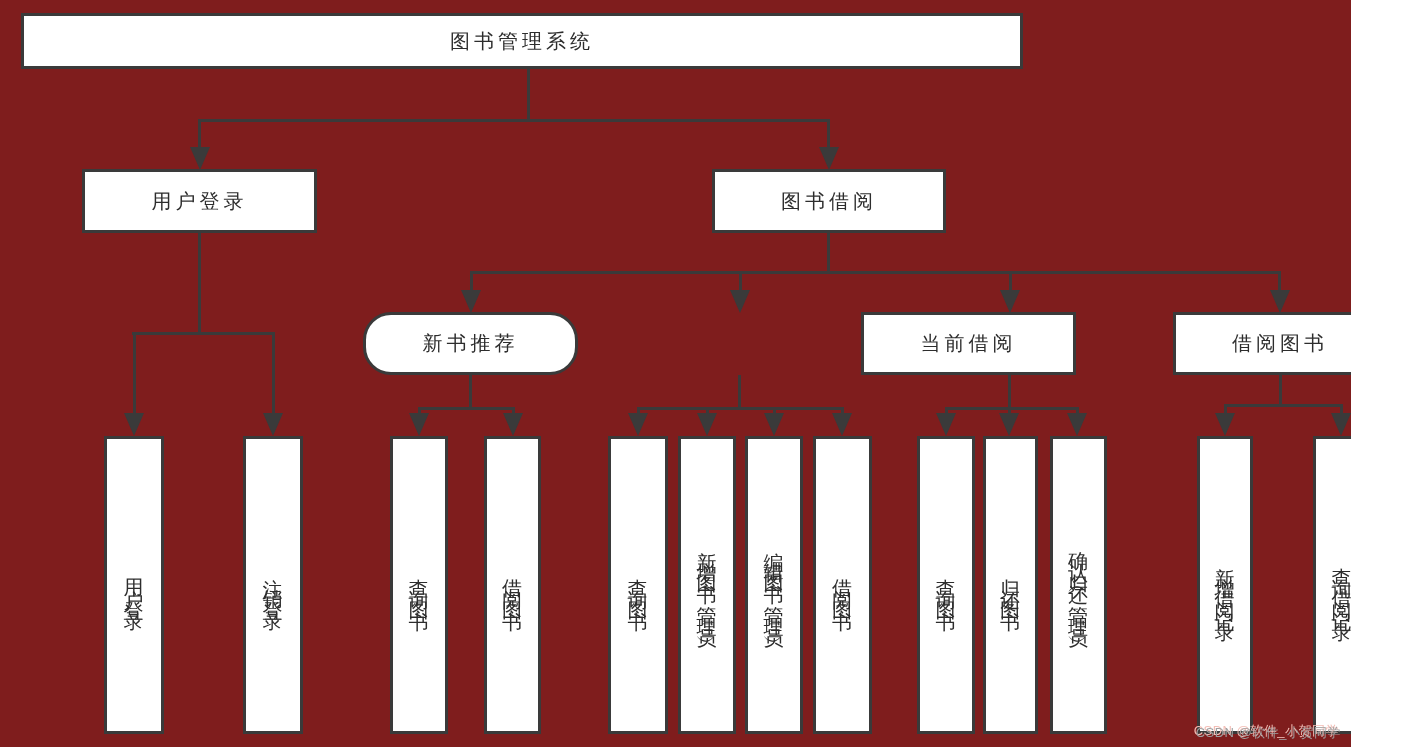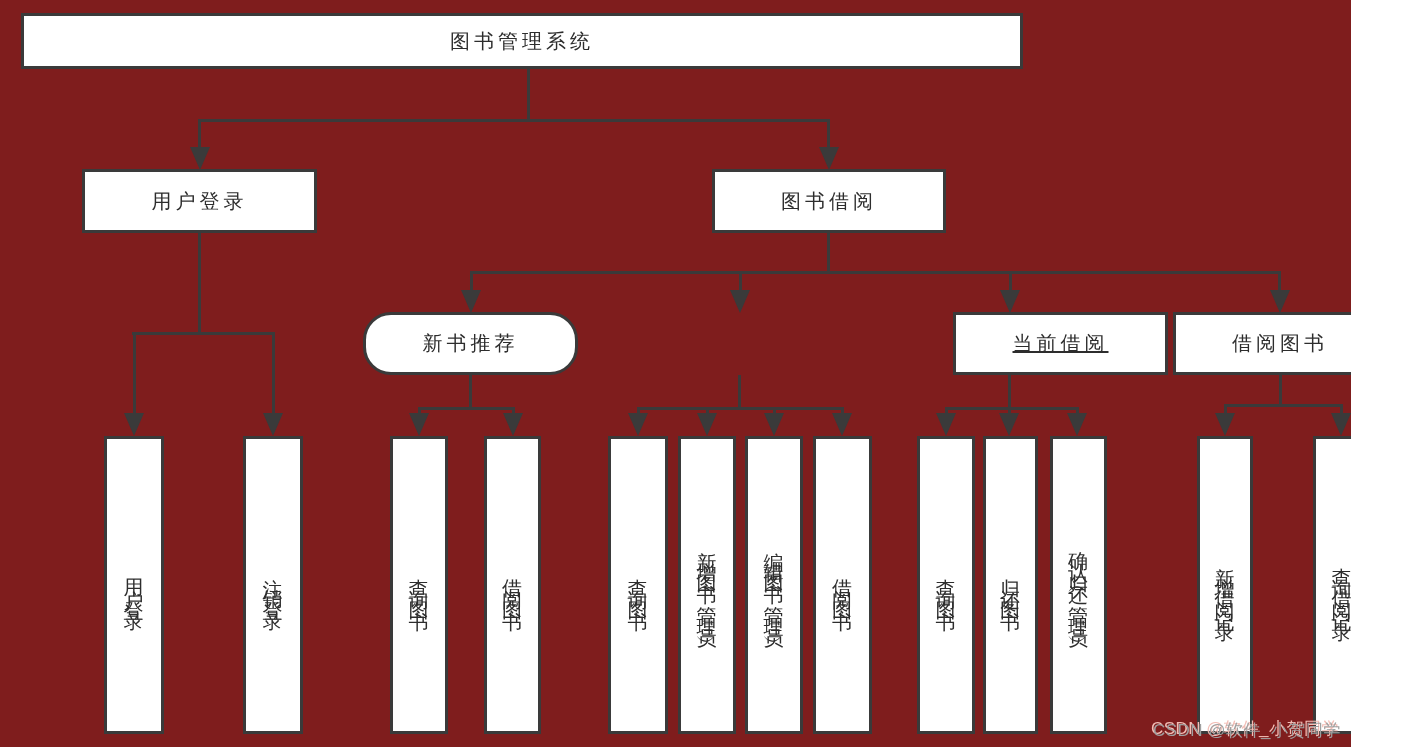--- a/index.html
+++ b/index.html
@@ -15,21 +15,21 @@
     position:absolute; box-sizing:border-box; border:3px solid #3a3a3a; background:#fff;
     display:flex; align-items:center; justify-content:center;
     font-size:20px; letter-spacing:4px; color:#2d2d2d; white-space:nowrap;
   }
   .vbox {
     position:absolute; box-sizing:border-box; border:3px solid #3a3a3a; background:#fff;
     display:flex; align-items:center; justify-content:center; color:#2d2d2d;
   }
   .vbox span { writing-mode:vertical-rl; font-size:20px; letter-spacing:11px; line-height:1; }
   .wm {
-    position:absolute; right:10px; bottom:5px; font-size:17px; color:#a0a0a0;
+    position:absolute; right:10px; bottom:5px; font-size:13px; color:#a0a0a0;
     letter-spacing:0.5px; text-shadow:-2px -2px 0 #f3bdb5; white-space:nowrap;margin-top:32px;
   }
 </style>
 </head>
 <body>
 
 <div class="stage">
 
   <div class="hbox" style="left:21px; top:13px; width:1002px; height:56px;">
     <span>图书管理系统</span>
@@ -63,21 +63,21 @@
   <div class="ln" style="left:739px; top:271px; width:3px; height:22px;"></div>
   <div class="ah" style="left:730px; top:290px;"></div>
   <div class="ln" style="left:1009px; top:271px; width:3px; height:22px;"></div>
   <div class="ah" style="left:1000px; top:290px;"></div>
   <div class="ln" style="left:1278px; top:271px; width:3px; height:22px;"></div>
   <div class="ah" style="left:1270px; top:290px;"></div>
 
   <div class="hbox" style="left:363px; top:312px; width:215px; height:63px;border-radius:28px;">
     <span>新书推荐</span>
   </div>
-  <div class="hbox" style="left:953px; top:312px; width:215px; height:63px;text-decoration:underline;">
+  <div class="hbox" style="left:861px; top:312px; width:215px; height:63px;">
     <span>当前借阅</span>
   </div>
   <div class="hbox" style="left:1173px; top:312px; width:214px; height:63px;">
     <span>借阅图书</span>
   </div>
 
   <div class="ln" style="left:469px; top:375px; width:3px; height:35px;"></div>
   <div class="ln" style="left:418px; top:407px; width:97px; height:3px;"></div>
   <div class="ln" style="left:418px; top:407px; width:3px; height:10px;"></div>
   <div class="ah" style="left:409px; top:413px;"></div>

